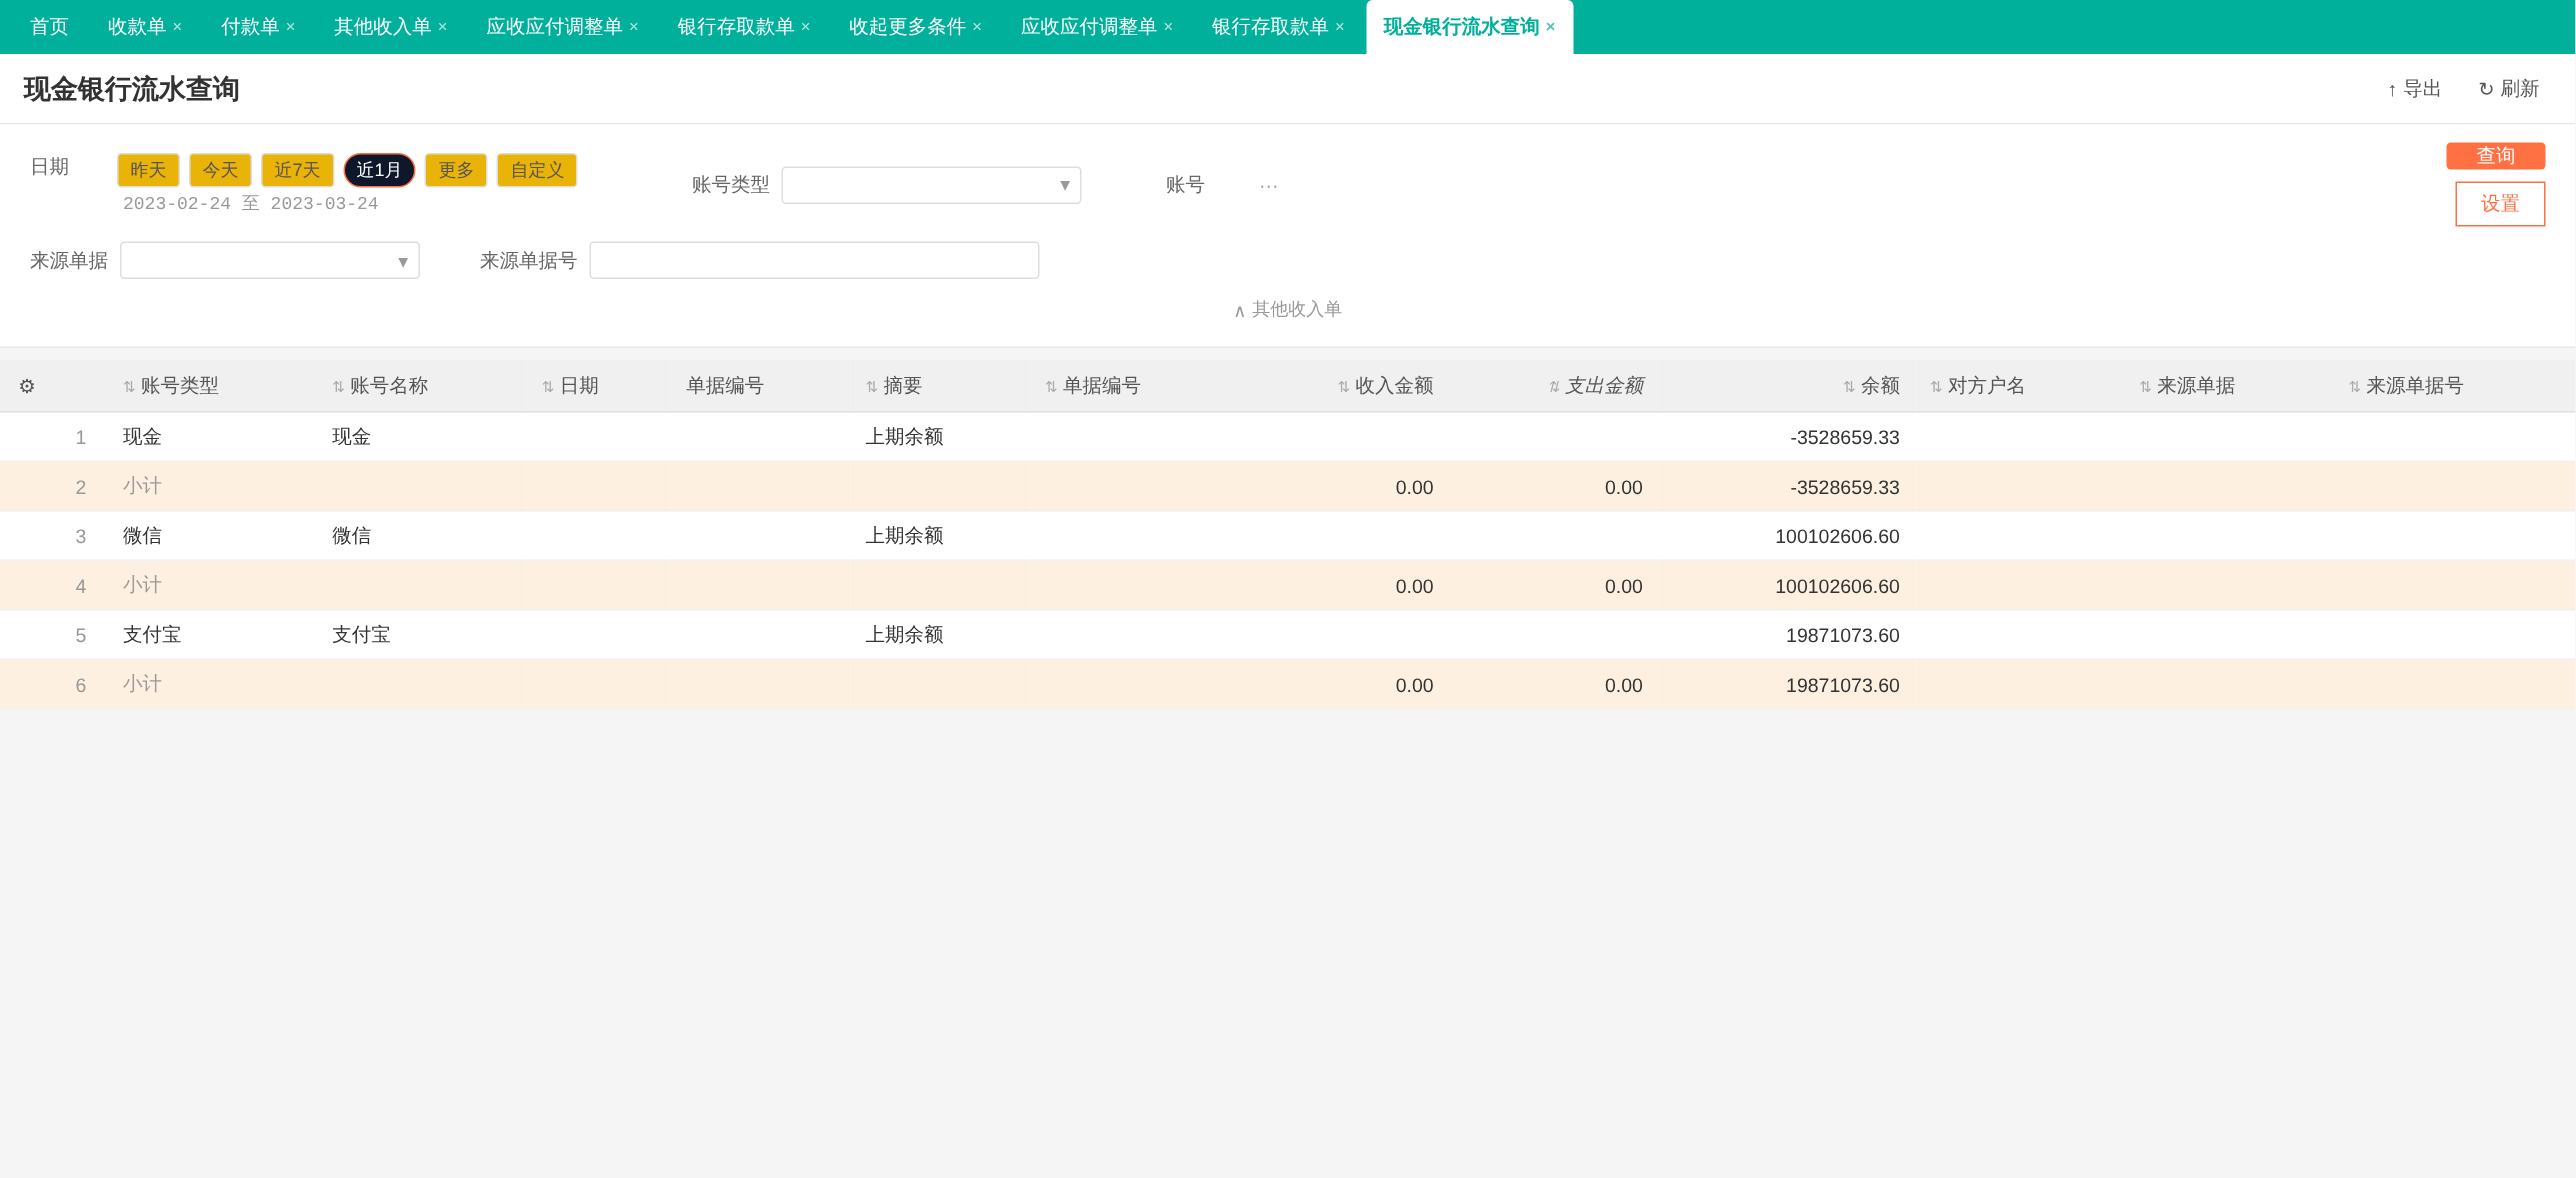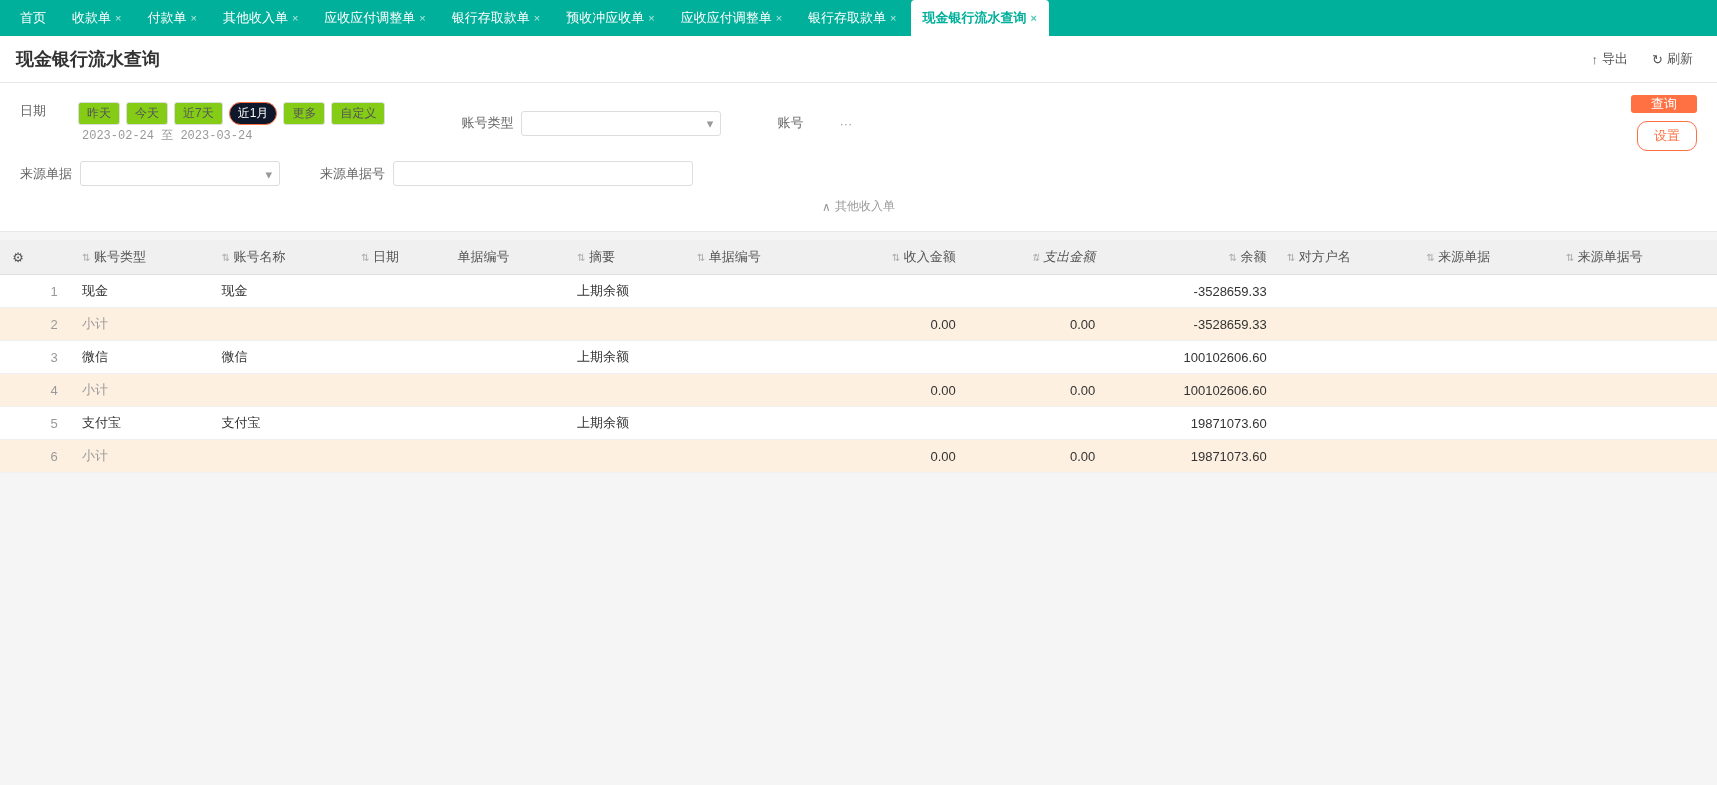--- a/index.html
+++ b/index.html
@@ -64,21 +64,21 @@
       margin-bottom: 10px;
     }
     .filter-label { color: #666; white-space: nowrap; min-width: 50px; }
     .date-shortcuts { display: flex; gap: 6px; align-items: center; }
     .date-btn {
       padding: 2px 8px;
       border: 1px solid #ddd;
       border-radius: 3px;
       cursor: pointer;
       font-size: 12px;
-      background: #84cc16;
+      background: #eab308;
       color: #555;
     }
     .date-btn.active {
       background: #0f172a;
       border-color: #ff7043;
       color: #fff;
       border-radius: 12px;
     }
     .date-range { font-size: 12px; color: #999; margin-left: 4px; font-family: Liberation Mono, monospace; }
     .filter-select {
@@ -122,21 +122,21 @@
       border-radius: 3px;
       padding: 0 20px;
       font-size: 13px;
       cursor: pointer;
       white-space: nowrap;
     }
     .btn-settings {
       background: #fff;
       color: #ff7043;
       border: 1px solid #ff7043;
-      border-radius: 10px;
+      border-radius: 0;
       padding: 5px 16px;
       font-size: 13px;
       cursor: pointer;
       white-space: nowrap;
       margin-top: 4px;
     }
     .filter-actions { display: flex; flex-direction: column; gap: 4px; align-items: flex-end; }
 
     .collapse-bar {
       display: flex;
@@ -220,21 +220,21 @@
   </div>
   <div class="nav-item">
     <span>应收应付调整单</span>
     <span class="close-x">×</span>
   </div>
   <div class="nav-item">
     <span>银行存取款单</span>
     <span class="close-x">×</span>
   </div>
   <div class="nav-item">
-    <span>预收冲应收单</span>
+    <span>收起更多条件</span>
     <span class="close-x">×</span>
   </div>
   <div class="nav-item">
     <span>应收应付调整单</span>
     <span class="close-x">×</span>
   </div>
   <div class="nav-item">
     <span>银行存取款单</span>
     <span class="close-x">×</span>
   </div>

